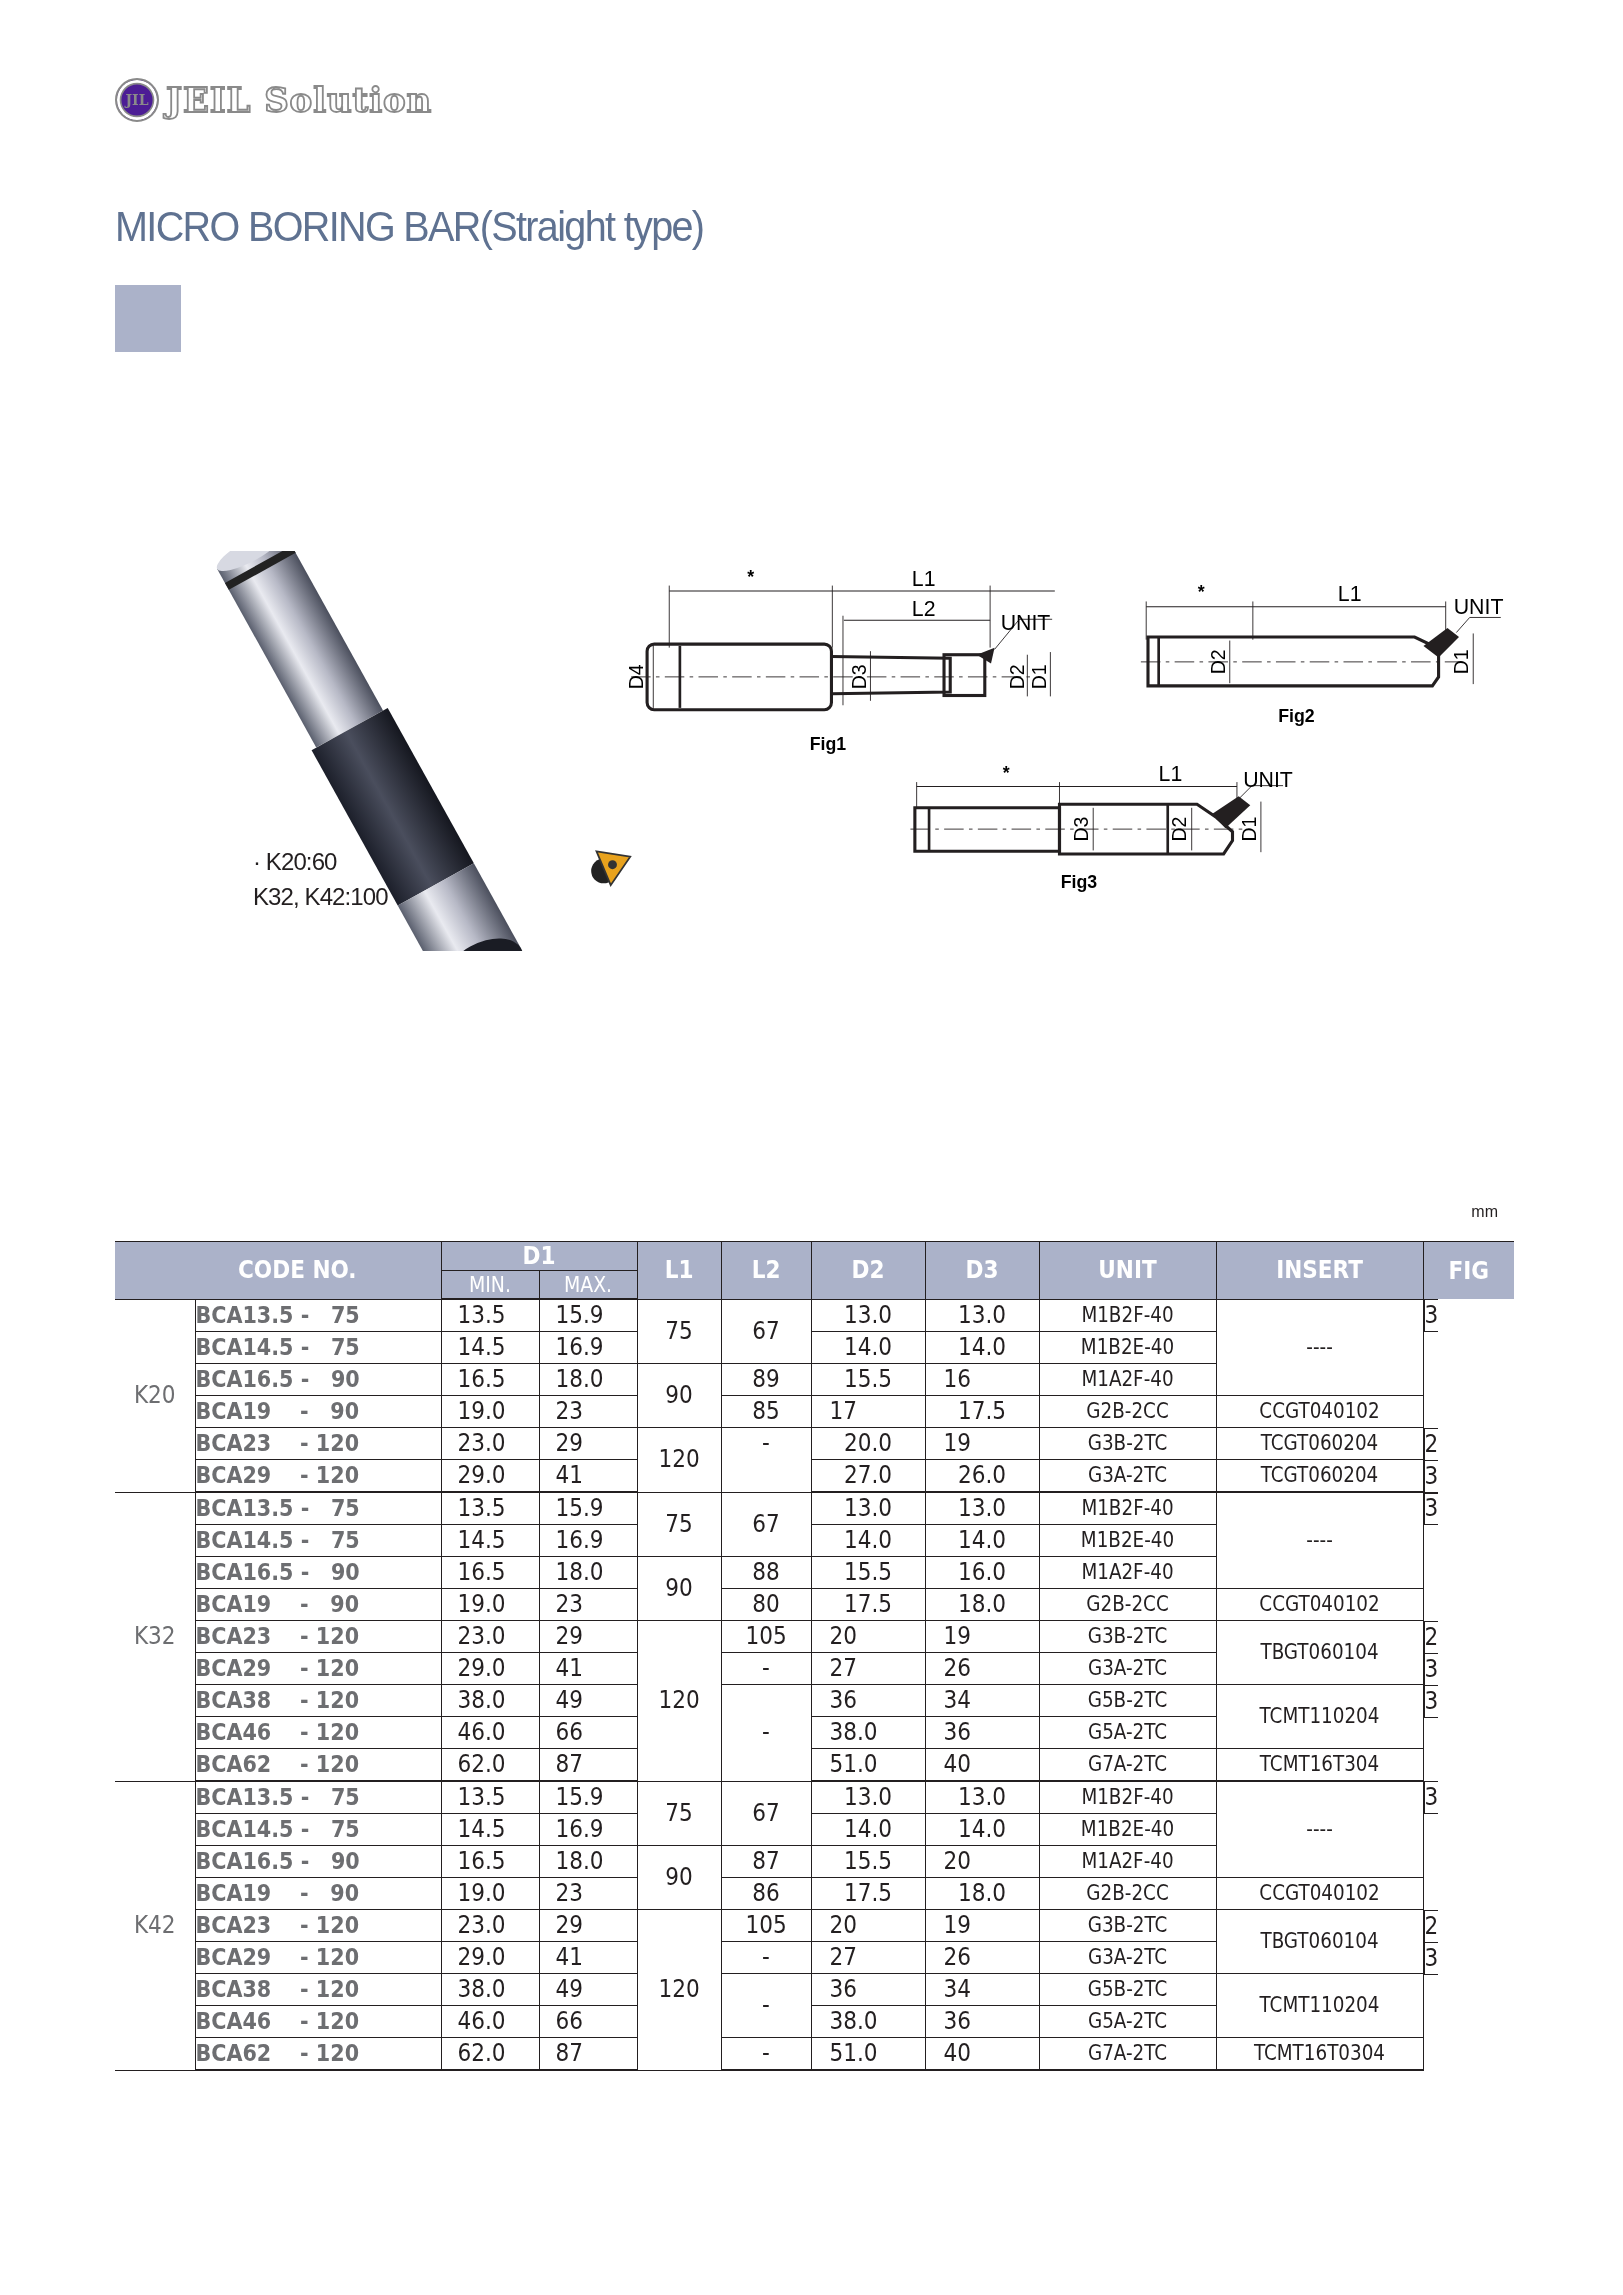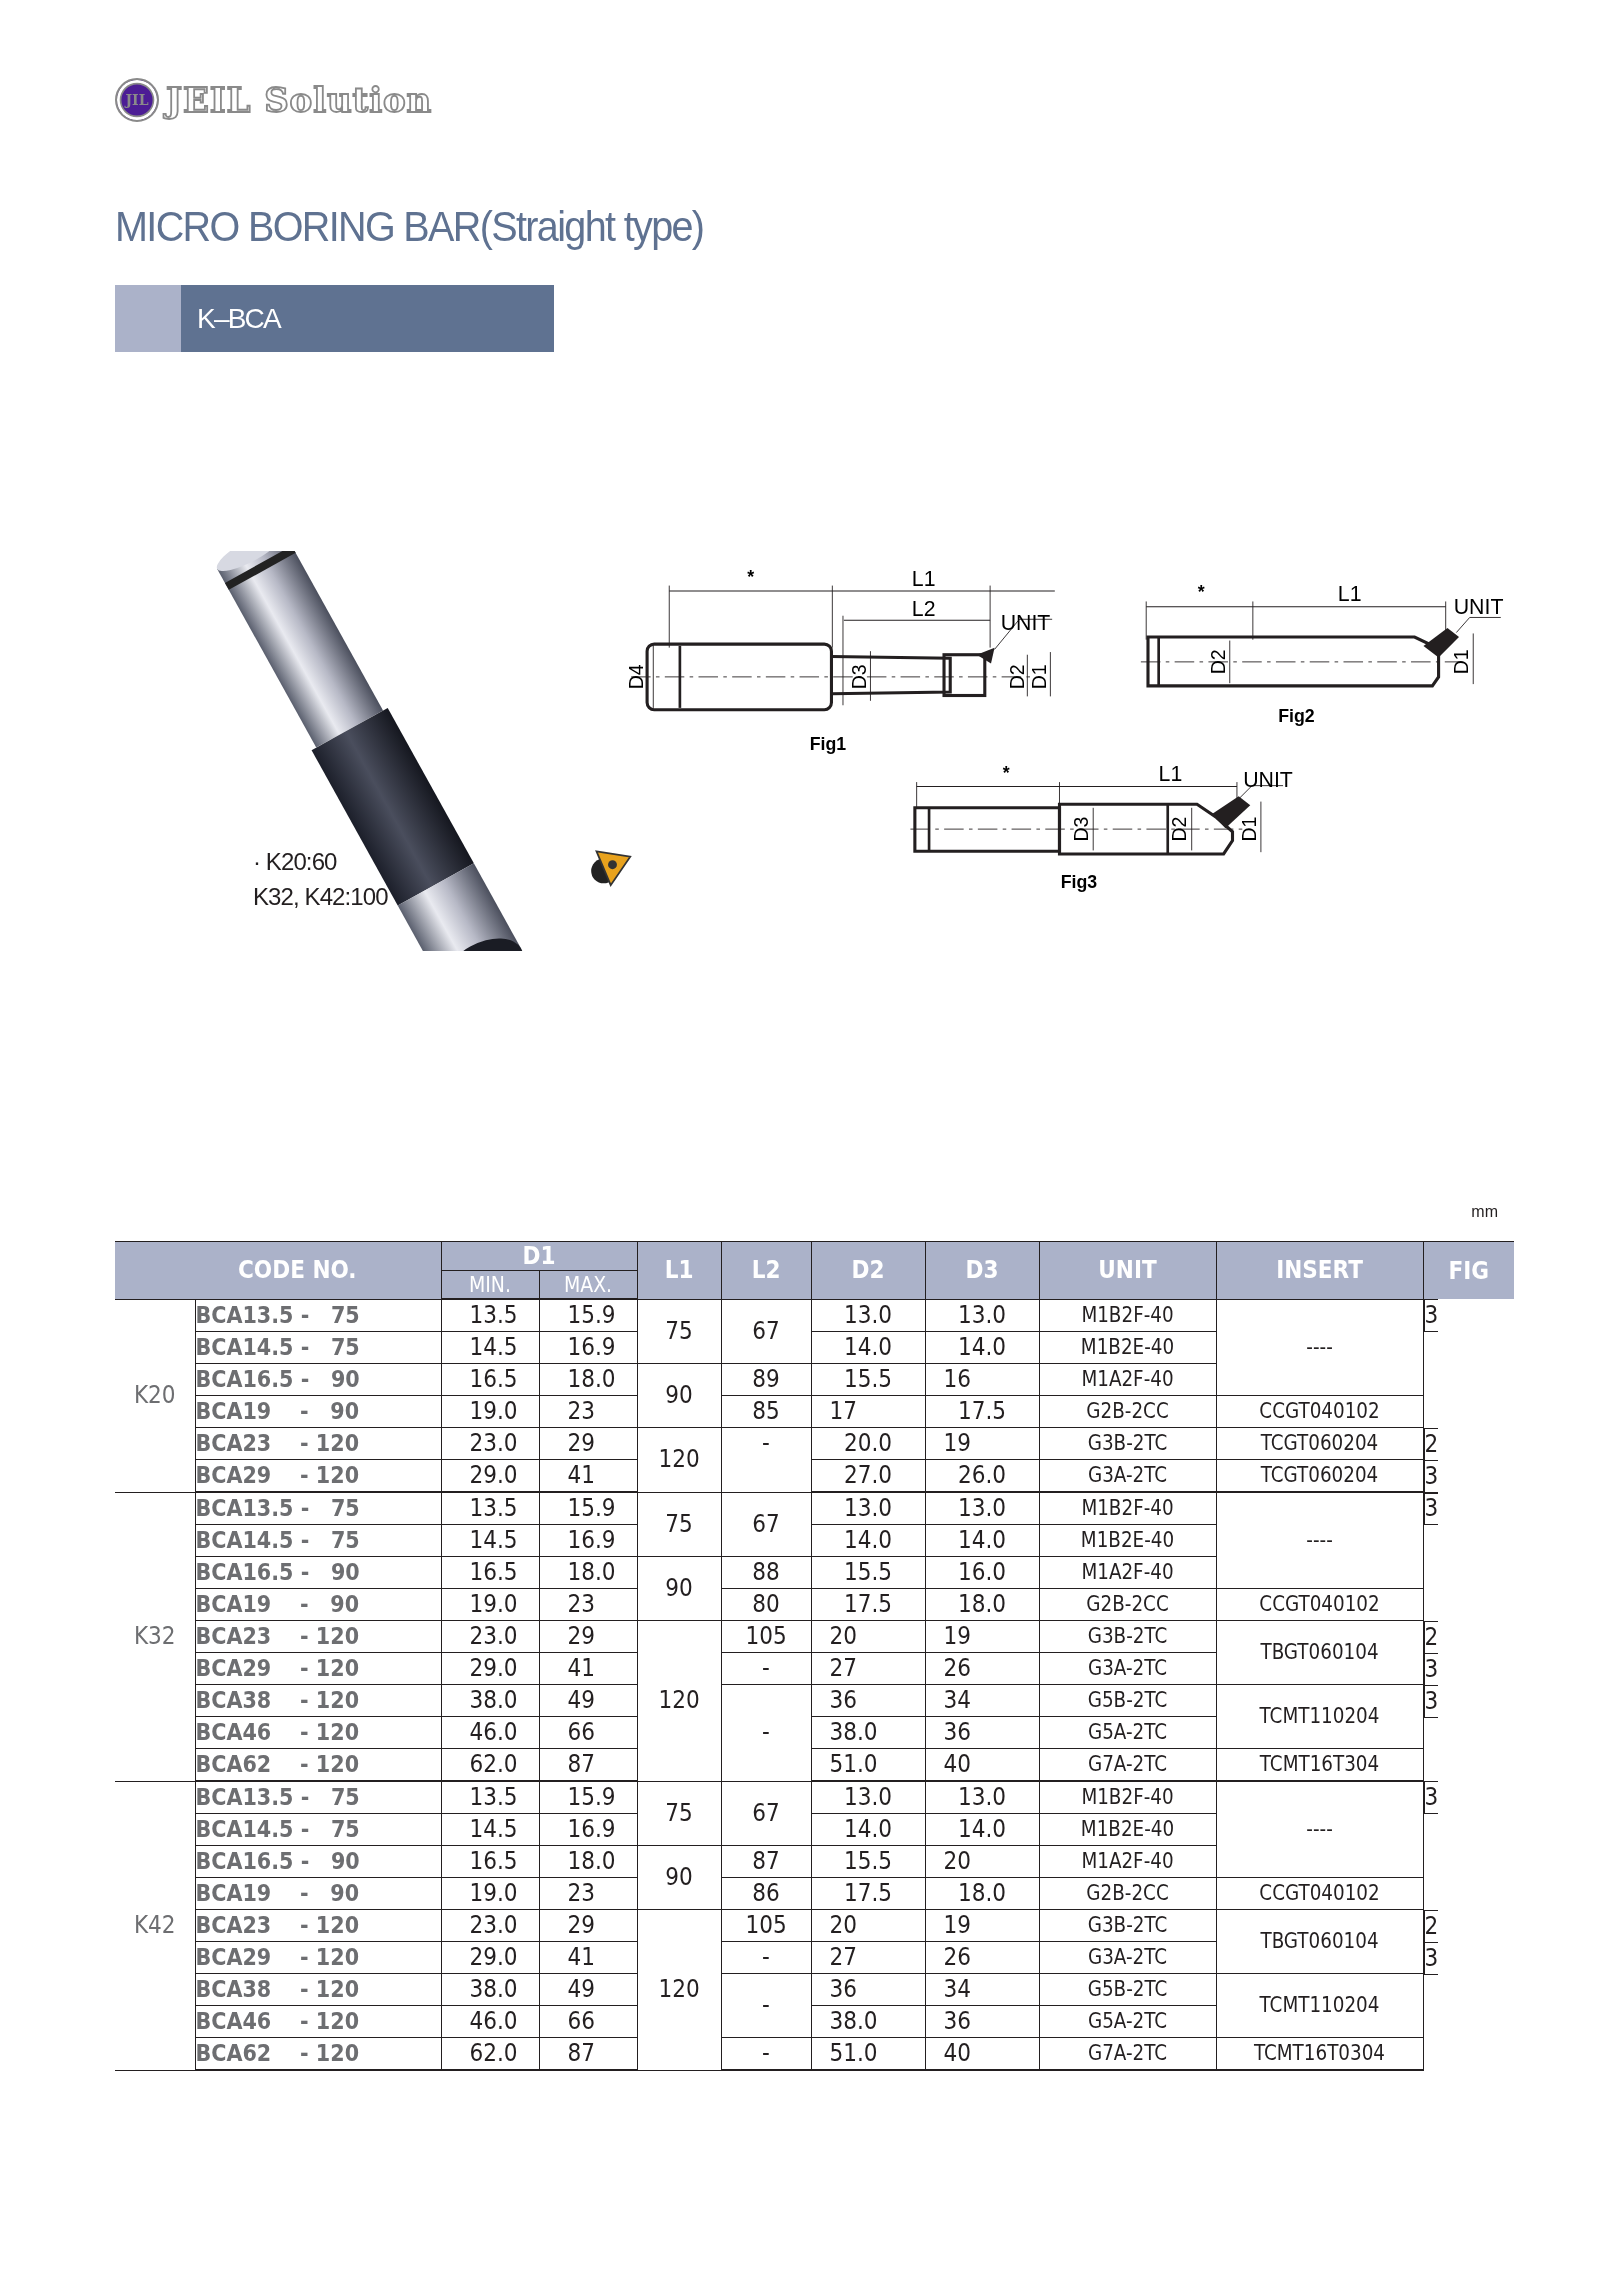--- a/index.html
+++ b/index.html
@@ -25,40 +25,39 @@
 
   table.spec { position:absolute; left:115px; top:1241px; width:1398px; border-collapse:collapse; table-layout:fixed; font-family:"DejaVu Sans Condensed","DejaVu Sans", sans-serif; }
   table.spec th { background:#abb2c9; color:#ffffff; font-weight:bold; font-size:24px; border-left:1.8px solid #231f20; padding:0; height:27px; }
   table.spec th.nb { border-left:none;padding-left:39px; }
   table.spec th.sub { font-weight:normal; font-size:21px; border-top:1.8px solid #231f20; }
   table.spec thead tr:first-child th { border-top:1.8px solid #231f20; }
   table.spec thead tr:last-child th { border-bottom:2.7px solid #231f20; }
   table.spec td { border:1.3px solid #231f20; height:31px; padding:0; font-size:24px; text-align:center; color:#231f20; line-height:31px; }
   table.spec td.grp { border-left:none; color:#6d6e71; font-weight:normal; font-size:24px; }
   table.spec td.code { color:#6d6e71; font-weight:bold; text-align:left; white-space:pre; font-size:23px; }
-  table.spec td.d1 { text-align:left; padding-left:28px; }
+  table.spec td.d1 { text-align:left; padding-left:16px; }
   table.spec td.unit { font-size:20.4px; }
   table.spec td.insert { font-size:20.4px; }
   table.spec td.fig { border-right:none; }
   table.spec tr.grp-end td { border-bottom:2.2px solid #231f20; }
   table.spec td.tl { text-align:left; padding-left:18px; }
 </style>
 </head>
 <body>
 
 <div class="logo">
   <div class="logo-mark">JIL</div>
   <div class="logo-text">JEIL Solution</div>
 </div>
 
 <div class="page-title">MICRO BORING BAR(Straight type)</div>
 
 <div class="series-band">
   <div class="accent"></div>
-  <div class="main">K–BCA</div>
 </div>
 
 <div class="product-photo">
   <svg width="533" height="400" viewBox="0 0 600 450">
     <defs>
       <linearGradient id="steel" x1="0" y1="0" x2="1" y2="0">
         <stop offset="0" stop-color="#5a5f6e"></stop>
         <stop offset="0.35" stop-color="#e9eaf0"></stop>
         <stop offset="0.6" stop-color="#b7b9c6"></stop>
         <stop offset="1" stop-color="#4b4f5d"></stop>

